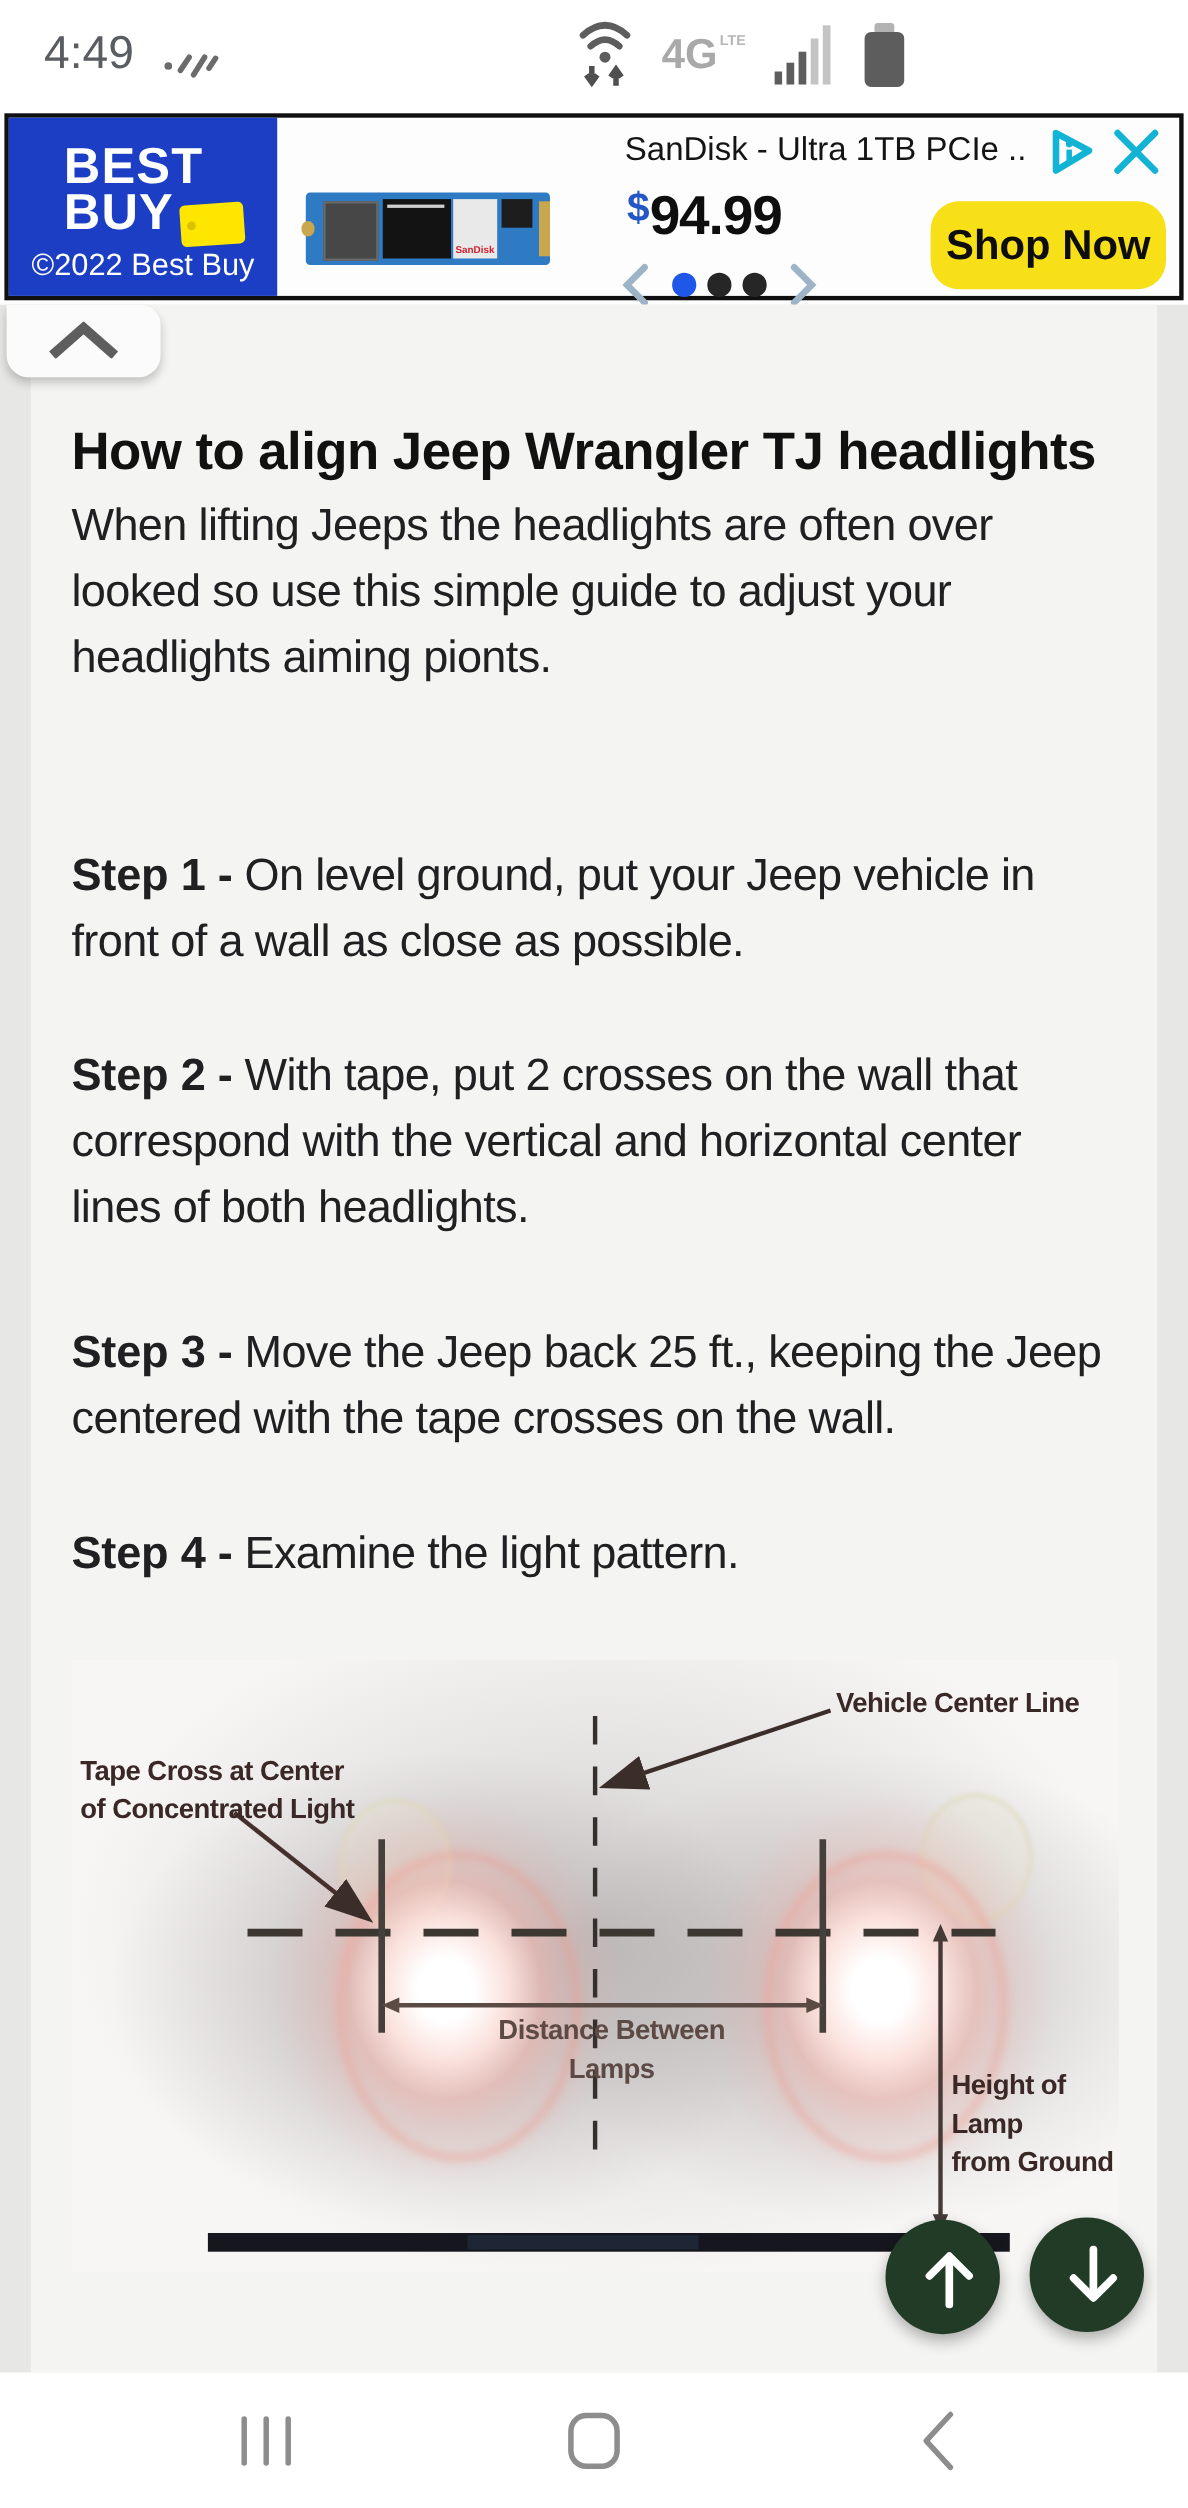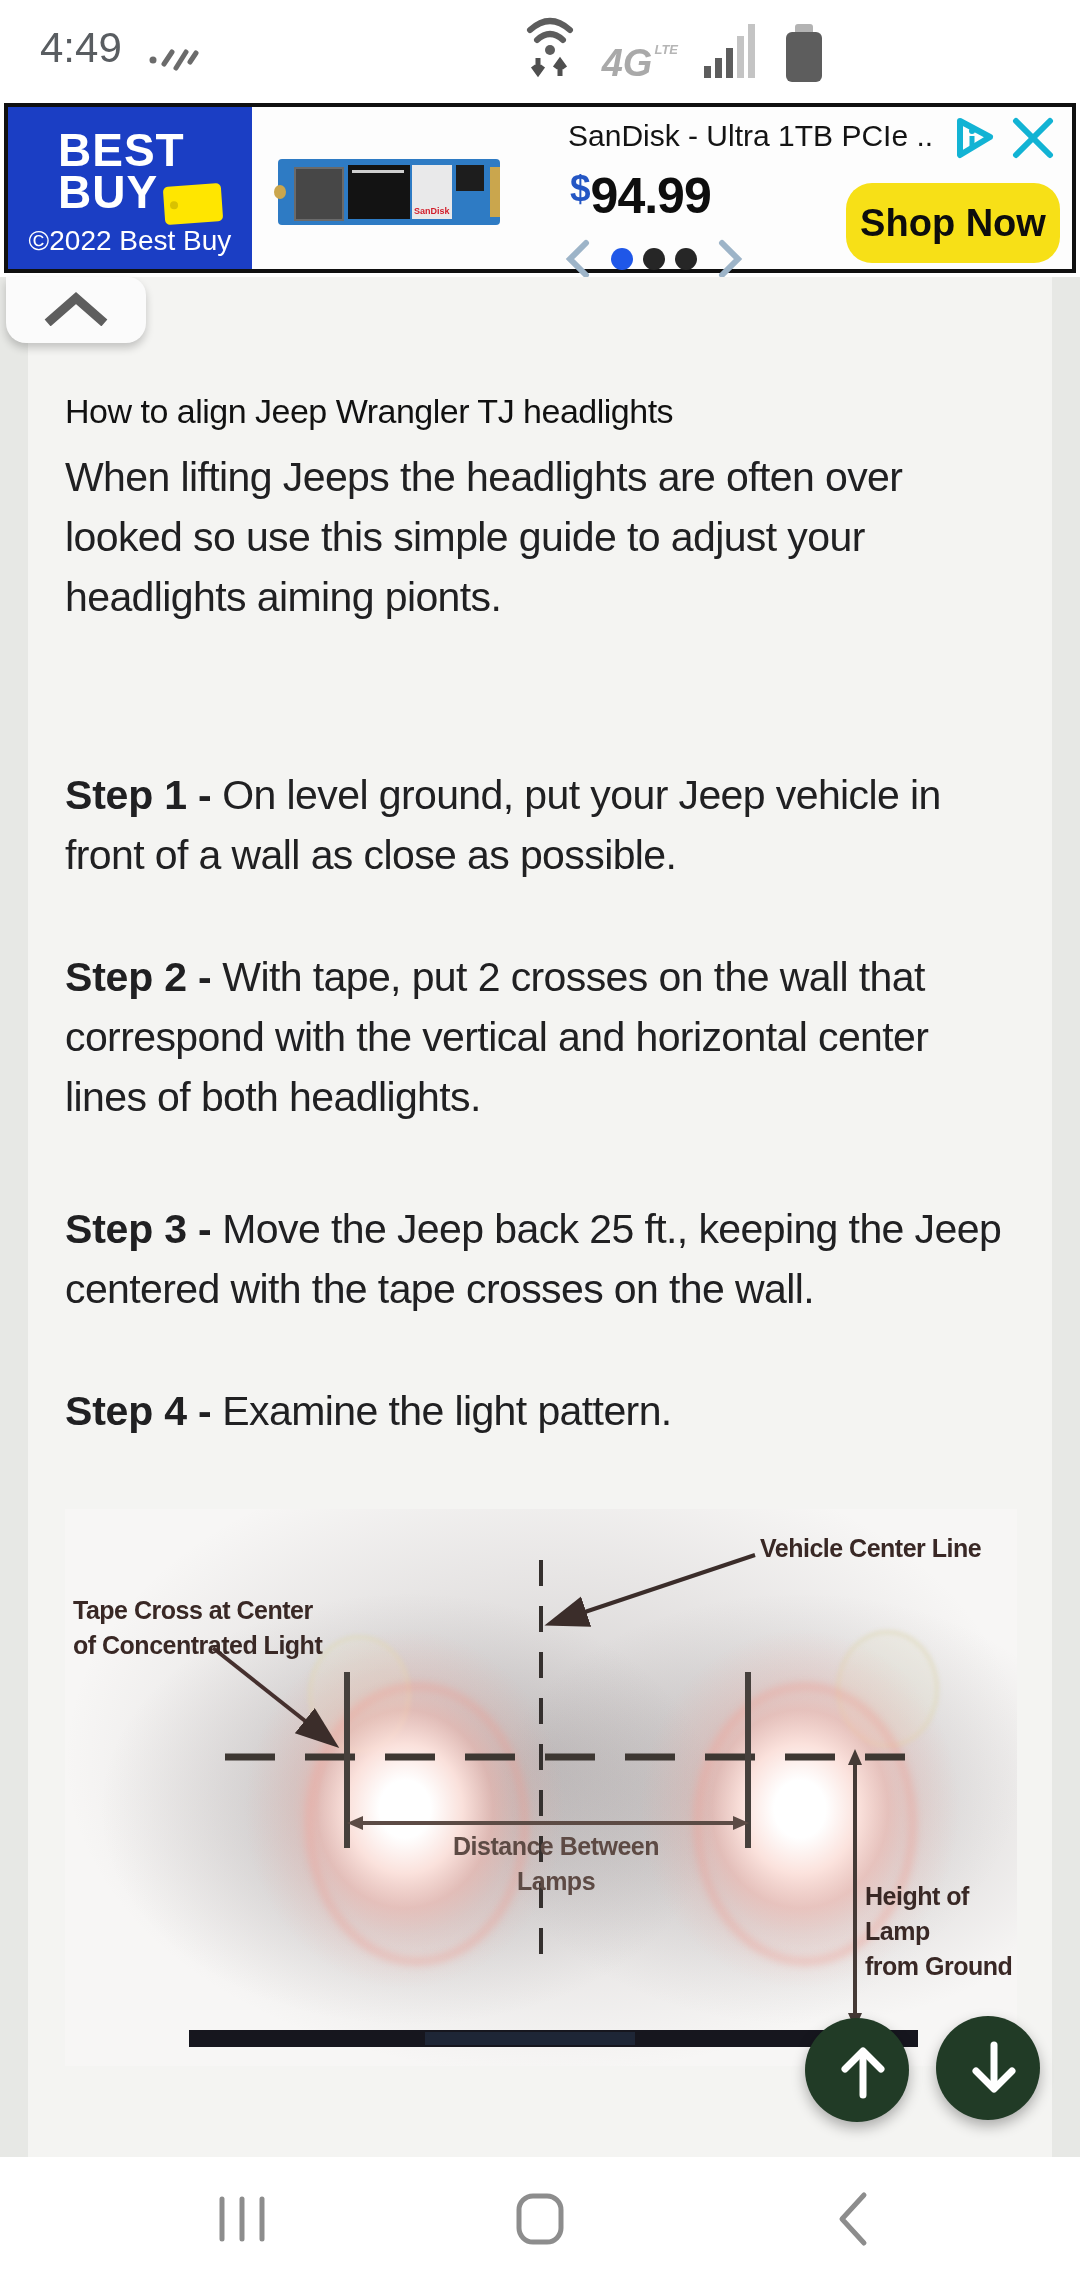--- a/index.html
+++ b/index.html
@@ -3,35 +3,35 @@
 <meta charset="utf-8">
 <style>
   html,body{margin:0;padding:0;background:#777;}
   .screen{position:relative;width:1080px;height:2280px;background:#ffffff;overflow:hidden;
           font-family:"Liberation Sans",sans-serif;margin:0 auto;}
 
   
   .status-bar{position:absolute;left:0;top:0;width:1080px;height:100px;background:#fff;}
   .status-time{position:absolute;left:40px;top:24px;font-size:42px;color:#595d61;letter-spacing:0;text-align:center;}
   .status-weather{position:absolute;left:148px;top:38px;}
-  .status-right{position:absolute;right:258px;top:18px;display:flex;align-items:flex-end;gap:26px;height:64px;font-style:italic;}
+  .status-right{position:absolute;right:258px;top:18px;display:flex;align-items:center;gap:26px;height:64px;}
   .fourg{color:#a9a9a9;font-weight:bold;font-size:38px;line-height:38px;display:flex;align-items:flex-start;}
   .lte{font-size:13px;line-height:11px;font-weight:bold;color:#b5b5b5;margin-left:2px;display:flex;flex-direction:column;}
   .battery{position:relative;width:36px;height:58px;}
   .battery .tip{position:absolute;left:9px;top:0;width:18px;height:8px;background:#b3b3b3;border-radius:3px 3px 0 0;}
   .battery .body{position:absolute;left:0;top:8px;width:36px;height:50px;background:#5d5d5d;border-radius:6px;}
 
   
   .ad{position:absolute;left:4px;top:103px;width:1064px;height:162px;border:4px solid #101010;background:#fdfdfd;}
   .bb-panel{position:absolute;left:0;top:0;width:244px;height:162px;background:#1b3ec4;overflow:hidden;}
   .bb-logo{position:absolute;left:50px;top:22px;color:#fff;font-weight:700;font-size:46px;line-height:42px;letter-spacing:1px;}
   .bb-tag{position:absolute;left:156px;top:78px;width:58px;height:38px;background:#ffe600;border-radius:5px;transform:rotate(-4deg);}
   .bb-tag:after{content:"";position:absolute;left:6px;top:15px;width:8px;height:8px;border-radius:50%;background:#d9c200;}
   .bb-copy{position:absolute;left:0;bottom:12px;width:244px;text-align:center;color:#fff;font-size:28px;}
-  .product{position:absolute;left:270px;top:52px;width:230px;height:66px;}
+  .product{position:absolute;left:270px;top:68px;width:230px;height:66px;}
   .ssd-board{position:absolute;left:0;top:0;width:222px;height:66px;background:#2e7bc4;border-radius:4px;}
   .ssd-notch{position:absolute;left:-4px;top:26px;width:12px;height:14px;background:#caa64d;border-radius:50%;}
   .ssd-chip1{position:absolute;left:16px;top:8px;width:46px;height:50px;background:#474747;border:2px solid #6a6a6a;}
   .ssd-label-black{position:absolute;left:70px;top:6px;width:62px;height:54px;background:#131313;}
   .ssd-label-line{position:absolute;left:4px;top:5px;width:52px;height:3px;background:#cfcfcf;}
   .ssd-label-white{position:absolute;left:134px;top:6px;width:40px;height:54px;background:#e9e9ea;}
   .ssd-brand{position:absolute;left:2px;bottom:3px;font-size:9px;font-weight:bold;color:#d21e2b;}
   .ssd-chip2{position:absolute;left:178px;top:6px;width:28px;height:26px;background:#1d1d1d;}
   .ssd-pins{position:absolute;left:212px;top:8px;width:10px;height:50px;background:#caa64d;}
   .ad-title{position:absolute;left:560px;top:12px;font-size:30px;color:#141414;white-space:nowrap;}
@@ -45,21 +45,21 @@
   .dot.active{background:#1f57e8;}
   .shop-now{position:absolute;left:838px;top:76px;width:214px;height:80px;background:#f7e017;border:none;border-radius:26px;
             font-family:"Liberation Sans",sans-serif;font-size:38px;font-weight:800;color:#0d0d0d;}
 
   
   .page{position:absolute;left:0;top:277px;width:1080px;height:1880px;background:#e7e8e5;}
   .card{position:absolute;left:28px;top:0;width:1024px;height:1880px;background:#f4f4f2;}
   .collapse-tab{position:absolute;left:6px;top:0px;width:140px;height:66px;background:#fbfbfb;border:none;
                 border-radius:0 18px 20px 20px;box-shadow:0 5px 9px rgba(0,0,0,0.20);}
   .content{position:absolute;left:65px;top:0;width:945px;color:#1d1d1f;}
-  .article-title{margin:106px 0 0 0;font-size:34px;font-weight:normal;letter-spacing:-0.5px;color:#111;line-height:56px;}
+  .article-title{margin:106px 0 0 0;font-size:48px;font-weight:bold;letter-spacing:-0.5px;color:#111;line-height:56px;}
   .intro{margin:8px 0 0 0;font-size:41px;line-height:60px;letter-spacing:-0.6px;color:#202022;}
   .step{margin:0;font-size:41px;line-height:60px;letter-spacing:-0.6px;color:#202022;}
   .step b{letter-spacing:-0.2px;}
   .step.s1{margin-top:138px;}
   .step.s2{margin-top:62px;}
   .step.s3{margin-top:72px;}
   .step.s4{margin-top:62px;}
 
   
   .diagram{position:absolute;left:65px;top:1232px;width:952px;height:557px;overflow:hidden;

